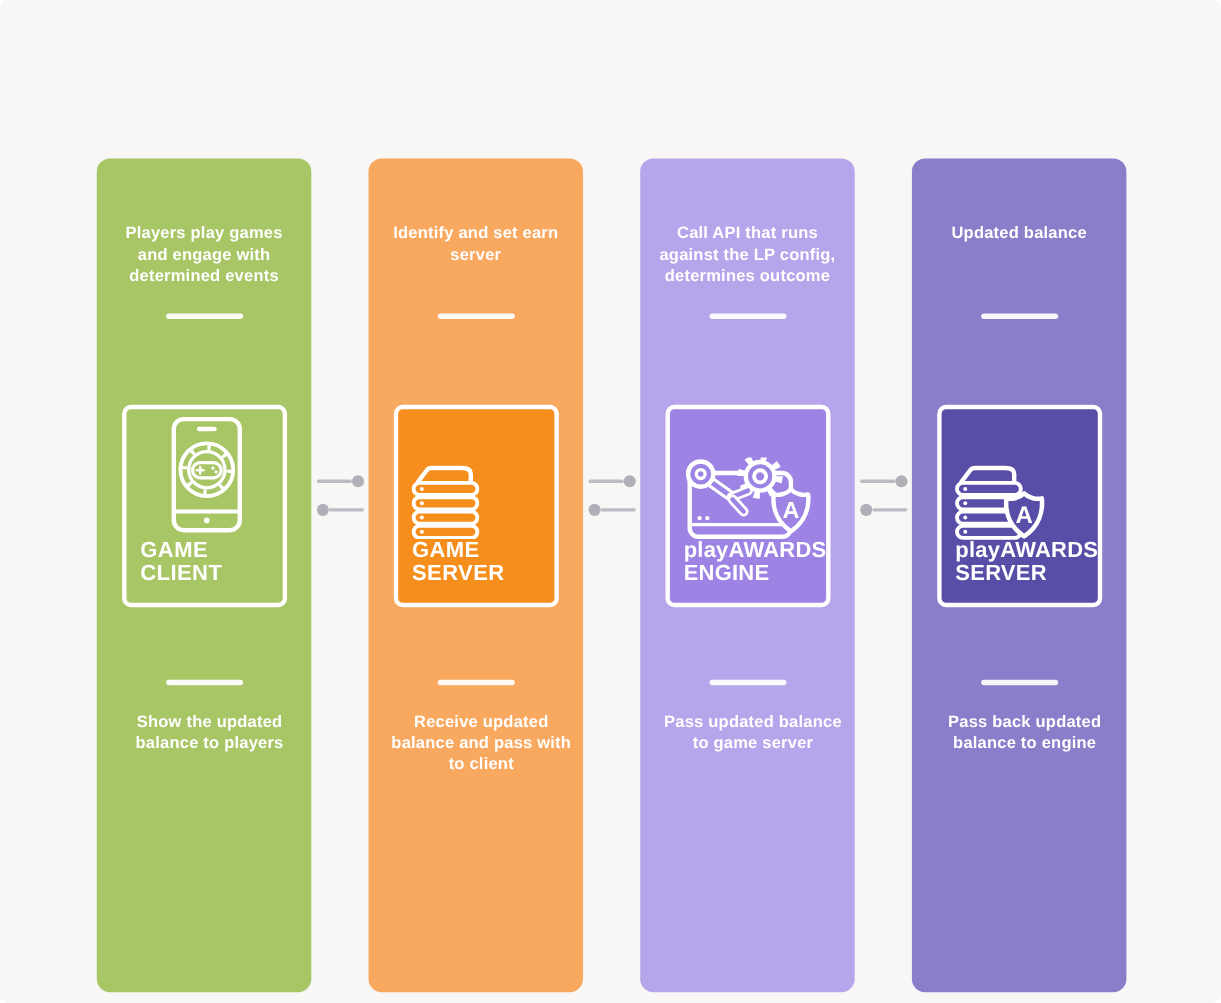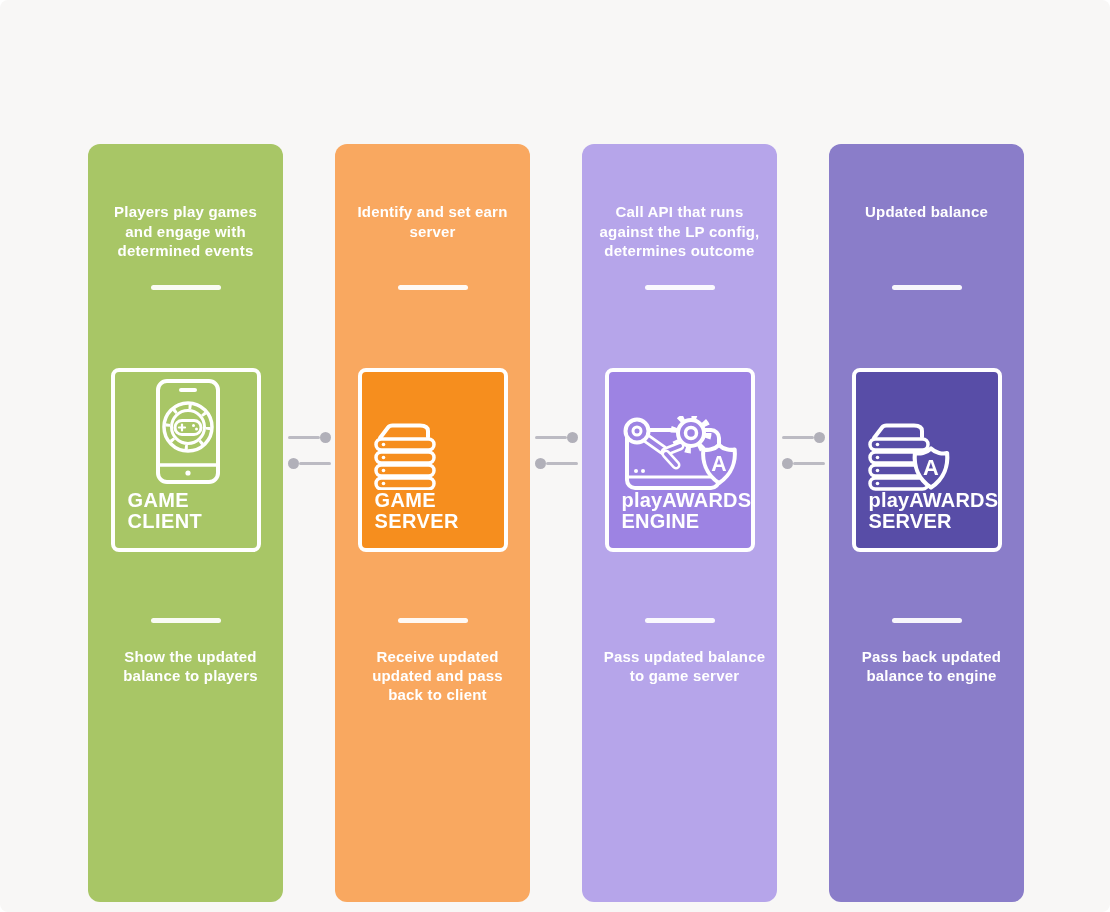--- a/index.html
+++ b/index.html
@@ -91,21 +91,21 @@
             <circle cx="9.5" cy="48.5" r="1.8" fill="#fff" stroke="none"></circle>
             <circle cx="9.5" cy="61.5" r="1.8" fill="#fff" stroke="none"></circle>
           </svg>
         </div>
         <div class="box-label">
           <span style="display:block">GAME</span>
           <span style="display:block">SERVER</span>
         </div>
       </div>
       <div class="divider bottom"></div>
-      <div class="bottom-text">Receive updated updated and pass back to client</div>
+      <div class="bottom-text">Receive updated balance and pass with to client</div>
     </div>
 
     <div class="connector">
       <div class="conn top">
           <span class="line"></span>
           <span class="dot"></span>
         </div>
       <div class="conn bottom">
           <span class="dot"></span>
           <span class="line"></span>

